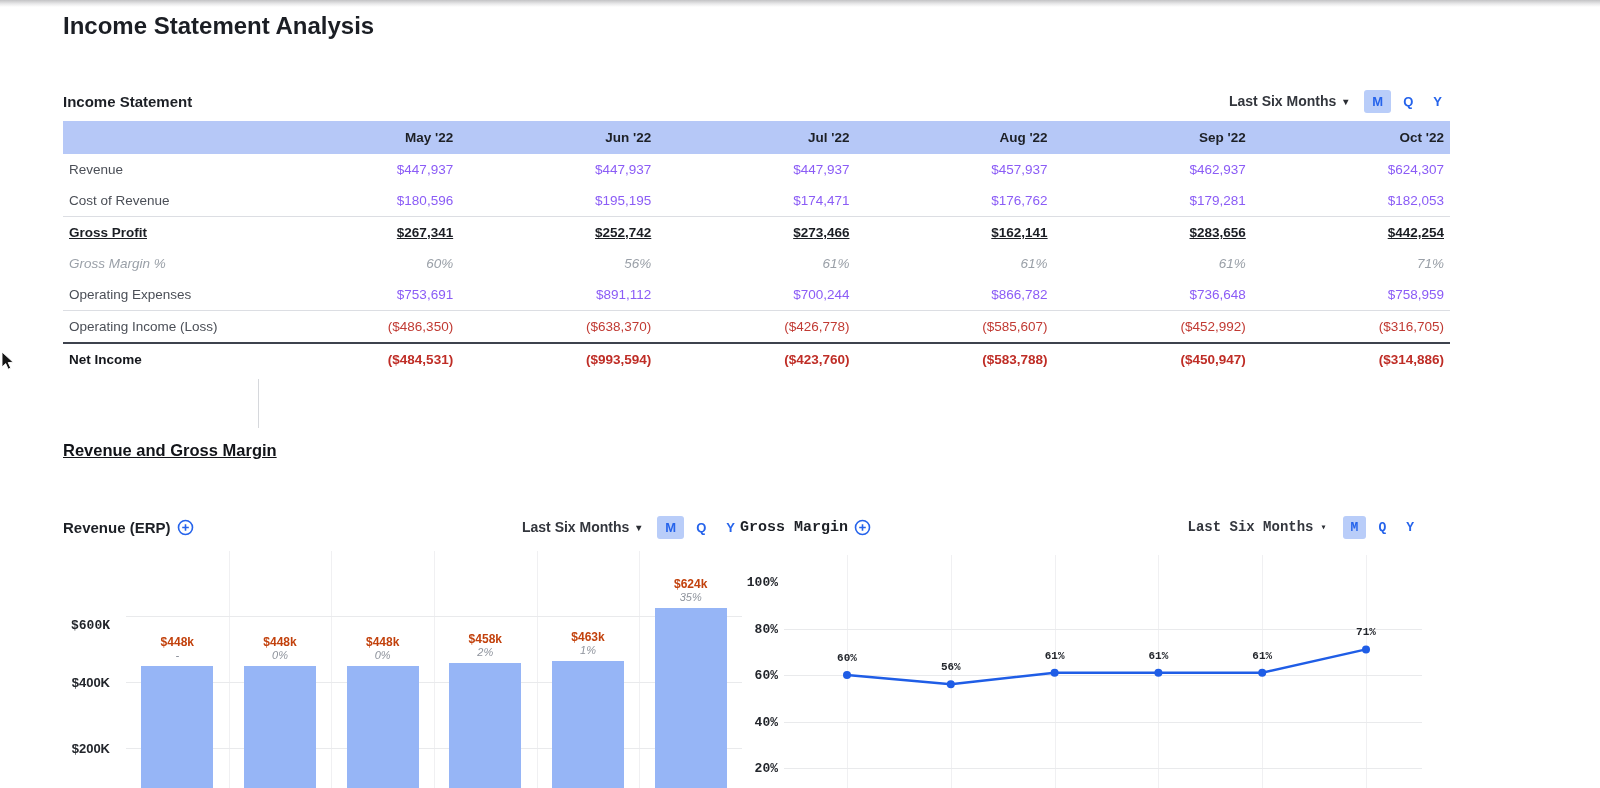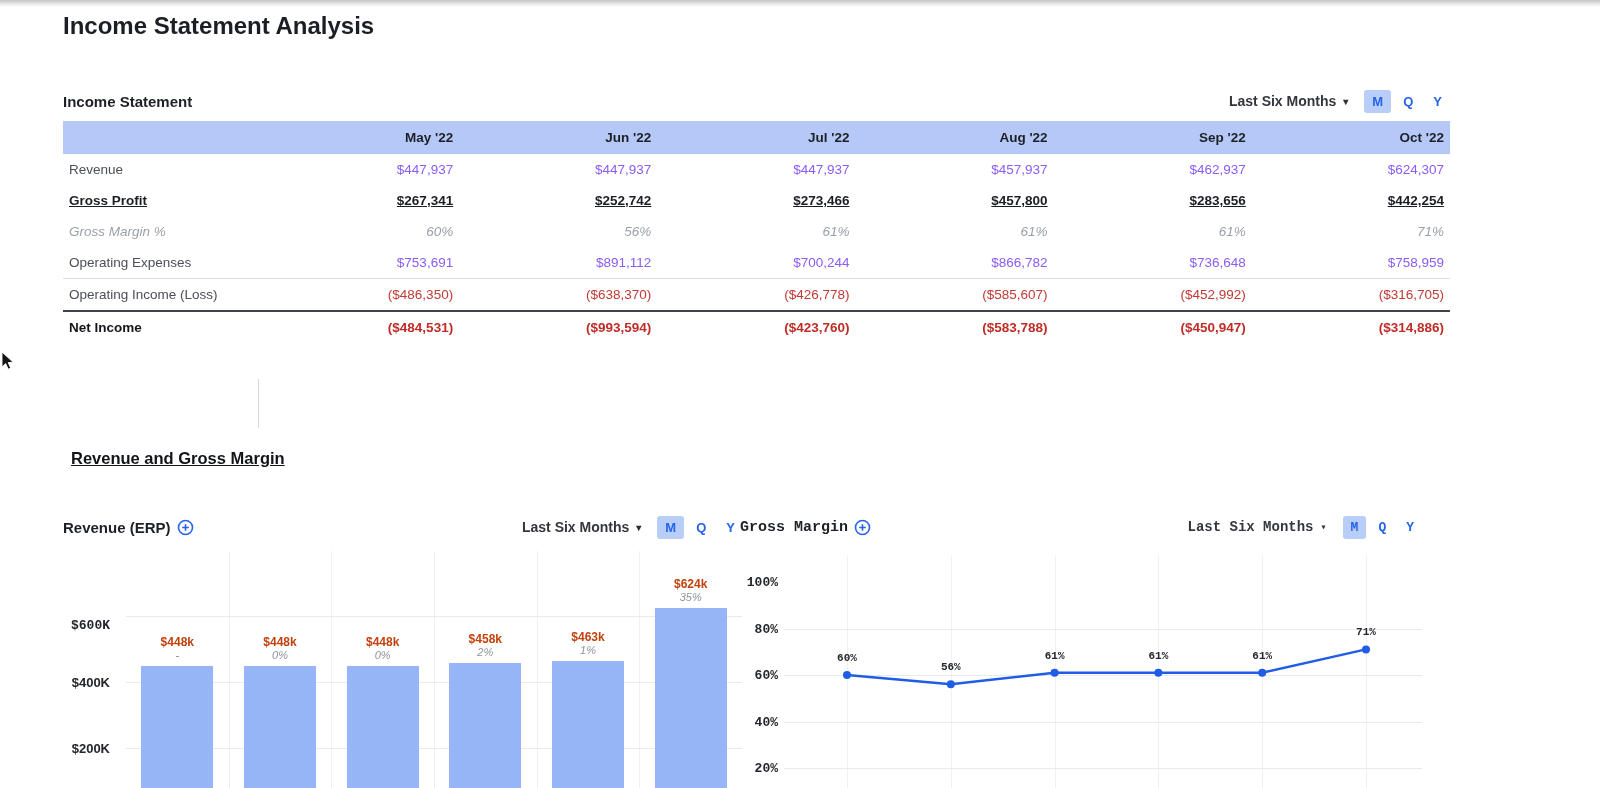--- a/index.html
+++ b/index.html
@@ -28,21 +28,21 @@
   .is-table tbody td{text-align:right;color:#8b5cf6;height:31px;}
   .is-table tr.divb th,.is-table tr.divb td{border-bottom:1px solid #dcdee3;}
   .is-table tr.b th,.is-table tr.b td{font-weight:700;color:#1b1e24;text-decoration:underline;}
   .is-table tr.ig th,.is-table tr.ig td{font-style:italic;color:#9aa0a8;font-weight:400;}
   .is-table tr.neg td{color:#c13a33;}
   .is-table tr.total th{font-weight:700;color:#14161b;}
   .is-table tr.total td{font-weight:700;color:#bf2d26;}
   .is-table tr.total th,.is-table tr.total td{border-top:2px solid #3e434d;}
   .col-divider{position:absolute;left:258px;top:379px;width:1px;height:49px;background:#d6d8dc;}
 
-  .sec-heading{position:absolute;left:63px;top:441px;margin:8px;font-size:16.5px;font-weight:700;color:#121419;text-decoration:underline;cursor:pointer;}
+  .sec-heading{position:absolute;left:63px;top:441px;margin:0;font-size:16.5px;font-weight:700;color:#121419;text-decoration:underline;cursor:pointer;}
 
   
   .chart-card{position:absolute;top:505px;height:283px;overflow:hidden;}
   #revenue-card{left:63px;width:680px;}
   #margin-card{left:740px;width:682px;font-family:Liberation Mono, monospace;}
   .chart-head{position:absolute;top:0;left:0;right:0;height:44px;display:flex;align-items:center;z-index:5;}
   .chart-title{font-size:15px;font-weight:700;color:#1d2026;margin-right:6px;}
   .plus-icon{display:flex;align-items:center;cursor:pointer;}
   .chart-head .controls{margin-left:auto;}
   .plot{position:absolute;left:0;top:0;right:0;bottom:0;}
@@ -95,26 +95,35 @@
     <tbody>
         <tr class="">
           <th>Revenue</th>
           <td>$447,937</td>
           <td>$447,937</td>
           <td>$447,937</td>
           <td>$457,937</td>
           <td>$462,937</td>
           <td>$624,307</td>
         </tr>
+        <tr class=" divb">
+          <th>Cost of Revenue</th>
+          <td>$180,596</td>
+          <td>$195,195</td>
+          <td>$174,471</td>
+          <td>$176,762</td>
+          <td>$179,281</td>
+          <td>$182,053</td>
+        </tr>
         <tr class="b">
           <th>Gross Profit</th>
           <td>$267,341</td>
           <td>$252,742</td>
           <td>$273,466</td>
-          <td>$457,800</td>
+          <td>$162,141</td>
           <td>$283,656</td>
           <td>$442,254</td>
         </tr>
         <tr class="ig">
           <th>Gross Margin %</th>
           <td>60%</td>
           <td>56%</td>
           <td>61%</td>
           <td>61%</td>
           <td>61%</td>

